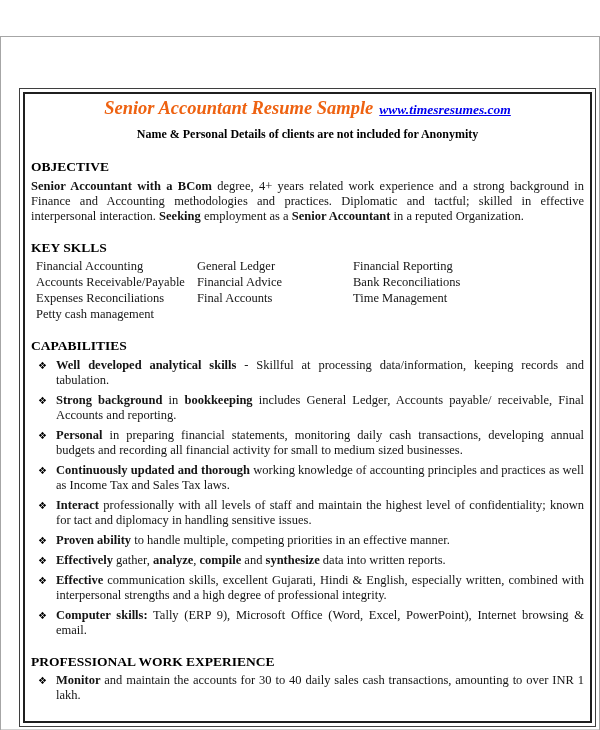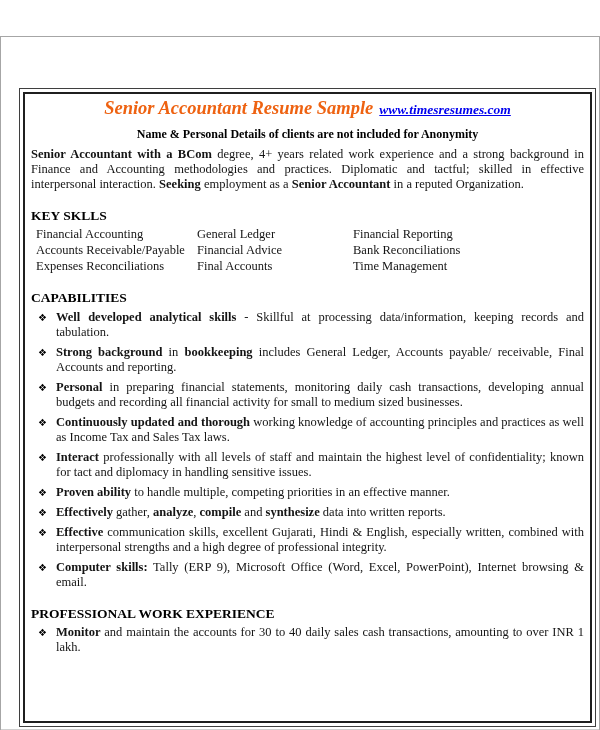--- a/index.html
+++ b/index.html
@@ -90,33 +90,35 @@
   <div class="doc-frame">
     <div class="doc-inner">
 
       <div class="doc-header">
         <div class="title-line">
           <span class="doc-title">Senior Accountant Resume Sample</span><span class="site-link">www.timesresumes.com</span>
         </div>
         <div class="subtitle">Name &amp; Personal Details of clients are not included for Anonymity</div>
       </div>
 
+      <div class="section-heading h-objective">OBJECTIVE</div>
       <div class="body-text objective-para"><b>Senior Accountant with a BCom</b><span> degree, 4+ years related work experience and a strong background in Finance and Accounting methodologies and practices. Diplomatic and tactful; skilled in effective interpersonal interaction. </span><b>Seeking</b><span> employment as a </span><b>Senior Accountant</b><span> in a reputed Organization.</span></div>
 
       <div class="section-heading h-skills">KEY SKLLS</div>
       <div class="skills-grid">
         <div>Financial Accounting</div>
         <div>General Ledger</div>
         <div>Financial Reporting</div>
         <div>Accounts Receivable/Payable</div>
         <div>Financial Advice</div>
         <div>Bank Reconciliations</div>
         <div>Expenses Reconciliations</div>
         <div>Final Accounts</div>
         <div>Time Management</div>
+        <div>Petty cash management</div>
       </div>
 
       <div class="section-heading h-capabilities">CAPABILITIES</div>
       <div class="bullet-list">
         <div class="bullet-item">
           <span class="bullet-glyph">❖</span>
           <span class="body-text bullet-text"><b>Well developed analytical skills</b><span> - Skillful at processing data/information, keeping records and tabulation.</span></span>
         </div>
         <div class="bullet-item">
           <span class="bullet-glyph">❖</span>

